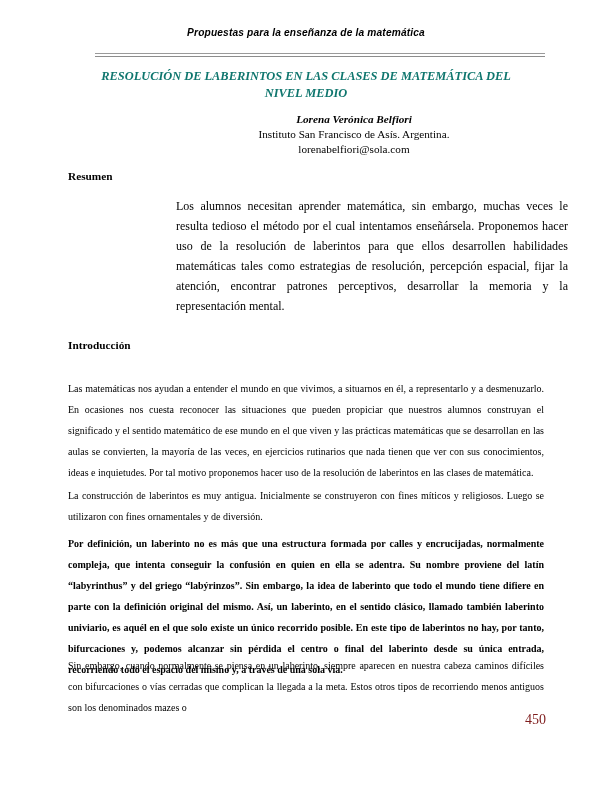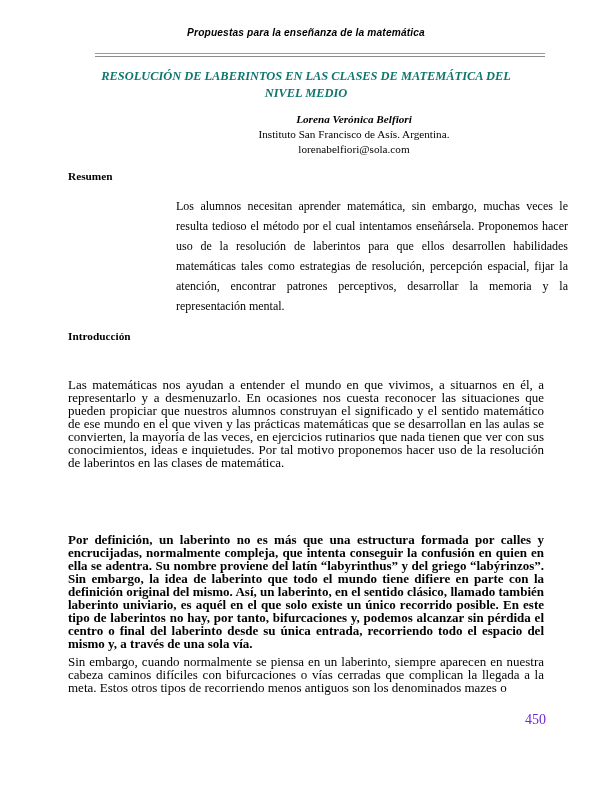--- a/index.html
+++ b/index.html
@@ -88,56 +88,56 @@
   .author-affil, .author-email { font-weight: normal; font-style: normal; }
 
   
   .heading {
     position: absolute;
     left: 68px;
     font-weight: bold;
     font-size: 11.3px;
   }
   #heading-resumen { top: 170px; }
-  #heading-introduccion { top: 330px; }
+  #heading-introduccion { top: 339px; }
 
   
   .abstract-p {
     position: absolute;
     left: 152px;
     width: 392px;
     text-align: justify;
     font-size: 12px;
     line-height: 20px;
     margin-left: 24px;
   }
   #abstract-p1 { top: 196px; }
   #abstract-p2 { top: 290px; }
 
   
   .body-p {
     position: absolute;
     left: 68px;
     width: 476px;
     text-align: justify;
-    font-size: 13px;
-    line-height: 13px;
+    font-size: 10px;
+    line-height: 21px;
   }
   #body-p1 { top: 378px; }
   #body-p2 { top: 485px; }
   #body-p3 { top: 533px; font-weight: bold; }
   #body-p4 { top: 655px; }
 
   
   .page-number {
     position: absolute;
     right: 66px;
     top: 712px;
     font-size: 14px;
-    color: #6d28d9;
+    color: #7f1d1d;
   }
 </style>
 </head>
 <body>
 
 <div class="page">
 
   <div class="running-header">Propuestas para la enseñanza de la matemática</div>
 
   <div class="header-rule">
@@ -155,20 +155,21 @@
 
   <div class="heading" id="heading-resumen">Resumen</div>
 
   <div class="abstract-p" id="abstract-p1">Los alumnos necesitan aprender matemática, sin embargo, muchas veces le resulta tedioso el método por el cual intentamos enseñársela. Proponemos hacer uso de la resolución de laberintos para que ellos desarrollen habilidades matemáticas tales como estrategias de resolución, percepción espacial, fijar la atención, encontrar  patrones perceptivos, desarrollar la memoria y la representación mental.</div>
 
 
   <div class="heading" id="heading-introduccion">Introducción</div>
 
   <div class="body-p" id="body-p1">Las matemáticas nos ayudan a entender el mundo en que vivimos, a situarnos en él, a representarlo y a desmenuzarlo. En ocasiones nos cuesta reconocer las situaciones que pueden propiciar que nuestros alumnos construyan el significado y el sentido matemático de ese mundo en el que viven y las prácticas matemáticas que se desarrollan en las aulas se convierten, la mayoría de las veces, en ejercicios rutinarios que nada tienen que ver con sus conocimientos, ideas e inquietudes. Por tal motivo proponemos hacer uso de la resolución de laberintos en las clases de matemática.</div>
 
+  <div class="body-p" id="body-p2">La construcción de laberintos es muy antigua. Inicialmente se construyeron con fines míticos y religiosos. Luego se utilizaron con fines ornamentales y de diversión.</div>
 
   <div class="body-p" id="body-p3">Por definición, un laberinto no es más que una estructura formada por calles y encrucijadas, normalmente compleja, que intenta conseguir la confusión en quien en ella se adentra. Su nombre proviene del latín “labyrinthus” y del griego “labýrinzos”. Sin embargo, la idea de laberinto que todo el mundo tiene difiere en parte con la definición original del mismo. Así, un laberinto, en el sentido clásico, llamado también laberinto univiario, es aquél en el que solo existe un único recorrido posible. En este tipo de laberintos no hay, por tanto, bifurcaciones y, podemos alcanzar sin pérdida el centro o final del laberinto desde su única entrada, recorriendo todo el espacio del mismo y, a través de una sola vía.</div>
 
   <div class="body-p" id="body-p4">Sin embargo, cuando normalmente se piensa en un laberinto, siempre aparecen en nuestra cabeza caminos difíciles con bifurcaciones o vías cerradas que complican la llegada a la meta. Estos otros tipos de recorriendo menos antiguos son los denominados mazes o</div>
 
   <div class="page-number">450</div>
 
 </div>
 
 </body></html>

